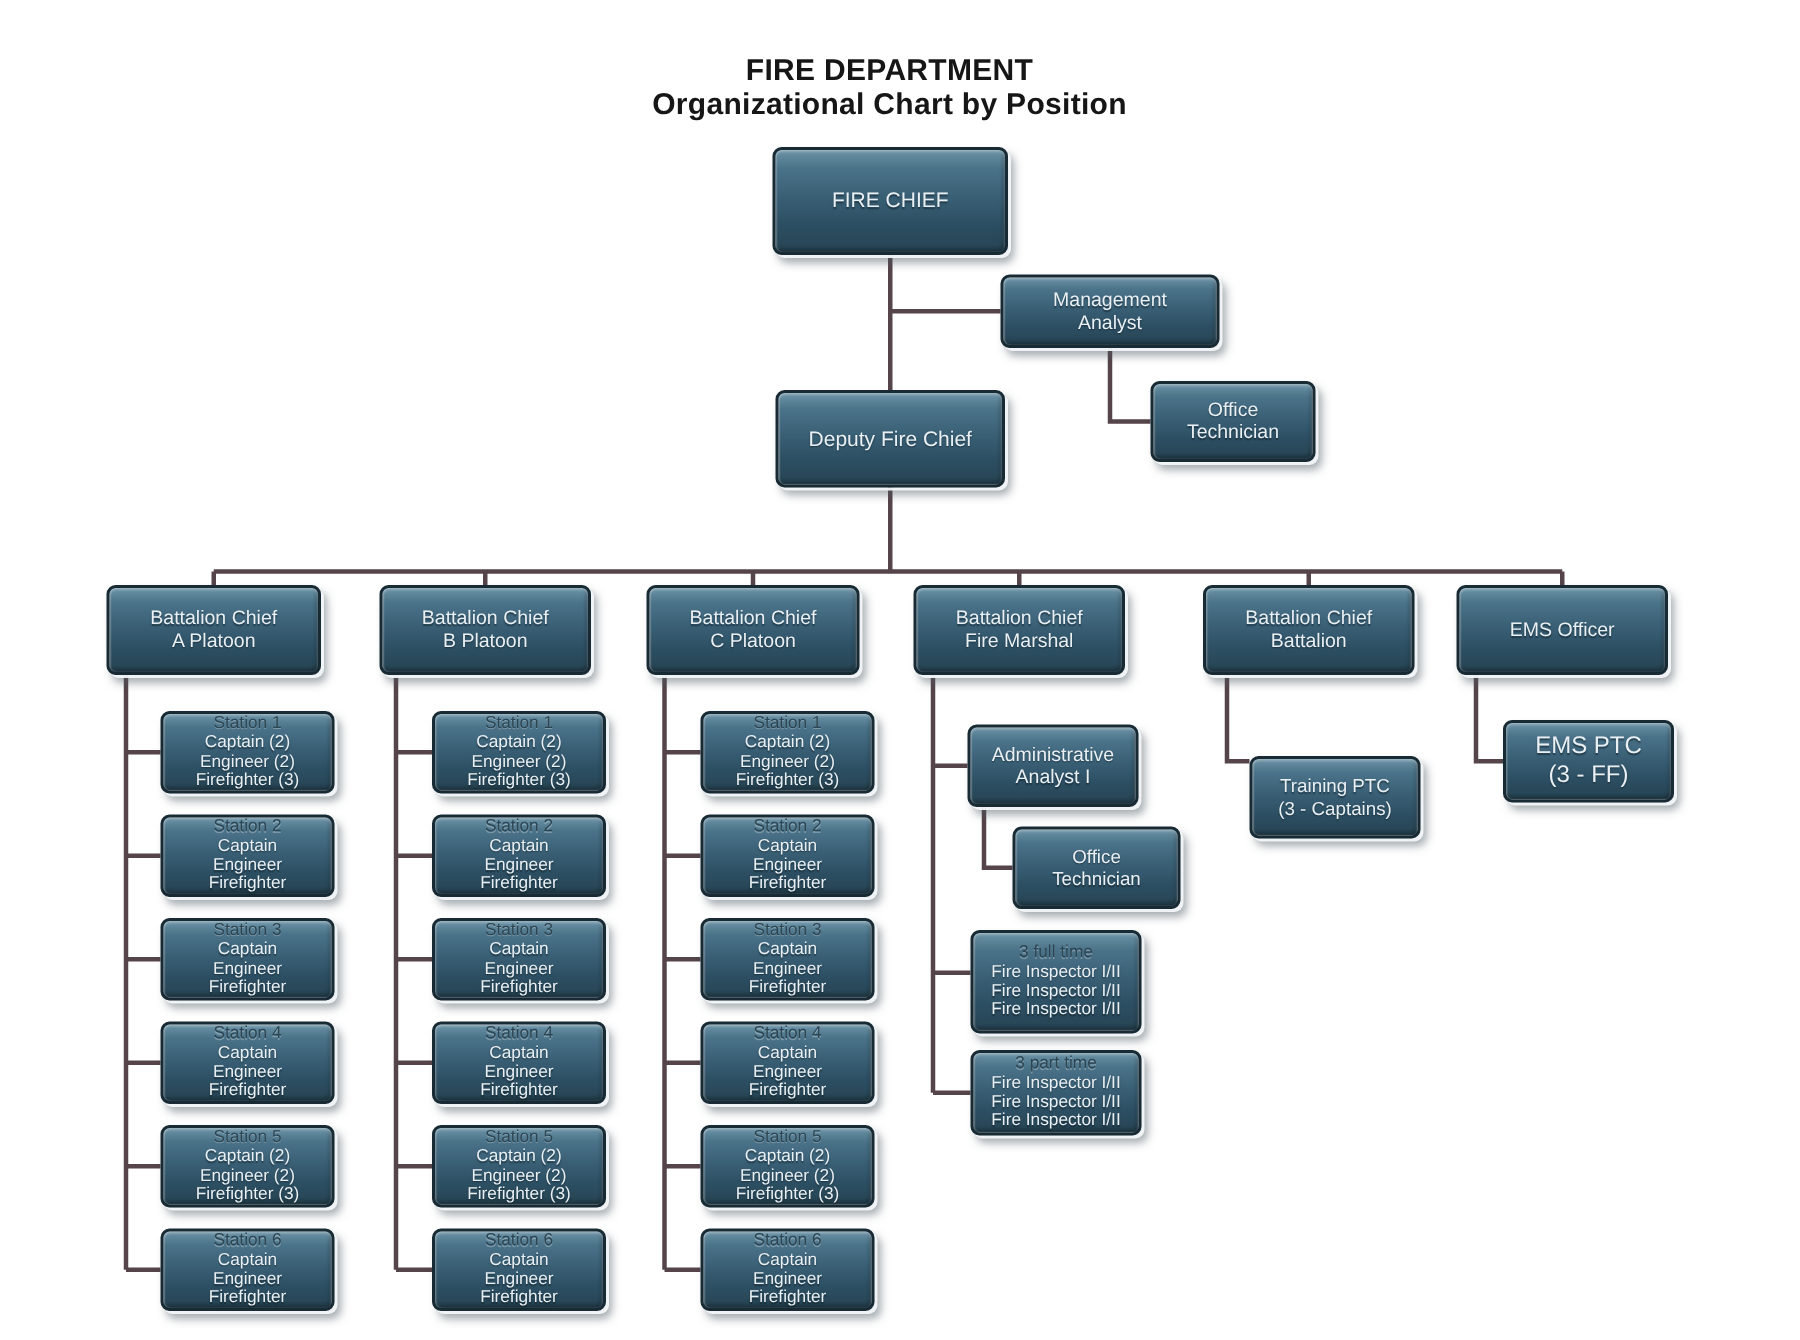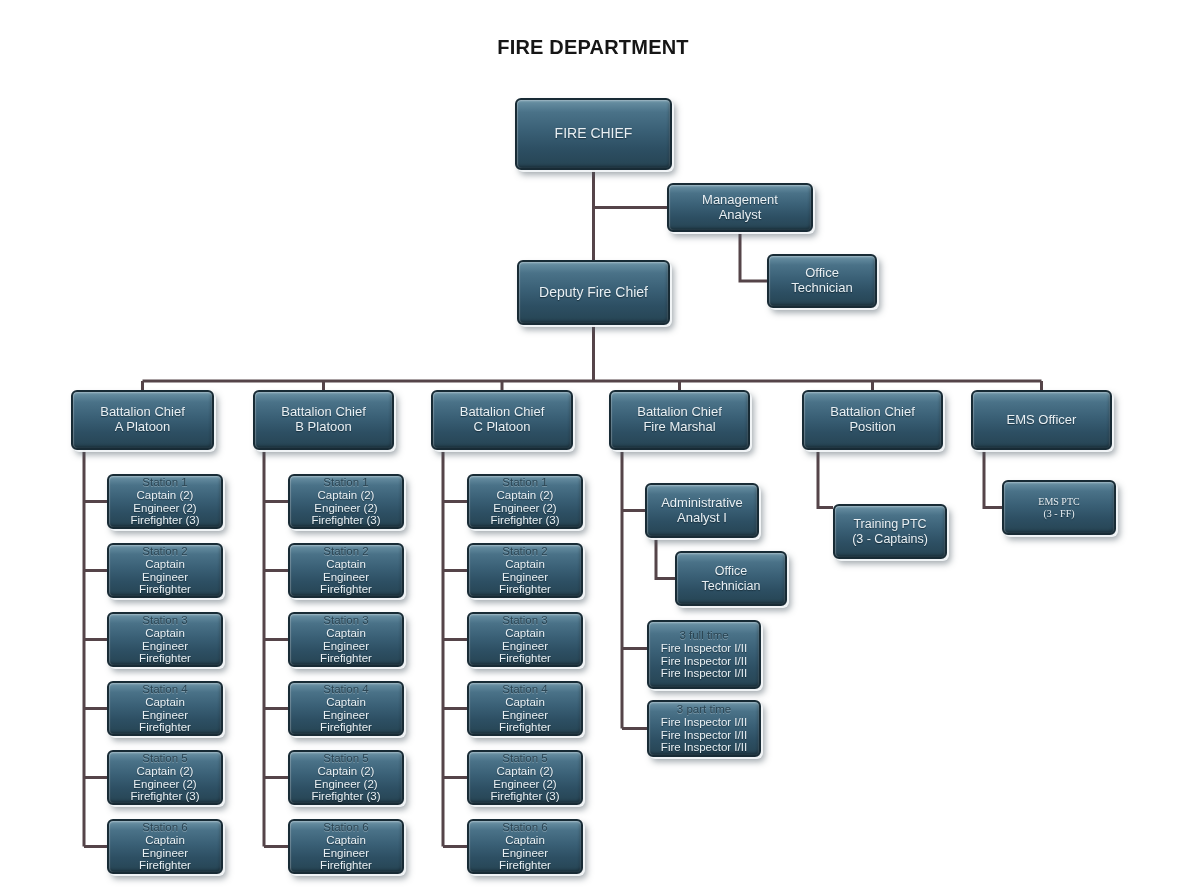--- a/index.html
+++ b/index.html
@@ -73,20 +73,21 @@
       <path d="M443 501.5 H467" fill="none" stroke="#554449" stroke-width="3"></path>
       <path d="M443 570.5 H467" fill="none" stroke="#554449" stroke-width="3"></path>
       <path d="M443 639.5 H467" fill="none" stroke="#554449" stroke-width="3"></path>
       <path d="M443 708.5 H467" fill="none" stroke="#554449" stroke-width="3"></path>
       <path d="M443 777.5 H467" fill="none" stroke="#554449" stroke-width="3"></path>
       <path d="M443 846.5 H467" fill="none" stroke="#554449" stroke-width="3"></path>
     </svg>
 
   <div class="title">
     <div>FIRE DEPARTMENT</div>
+    <div>Organizational Chart by Position</div>
   </div>
 
   <div id="boxes">
       <div class="box" style="left: 515px; top: 98px; width: 157px; height: 72px; font-size: 14px;">
         <span class="line">FIRE CHIEF</span>
       </div>
       <div class="box" style="left: 667px; top: 183px; width: 146px; height: 49px; font-size: 13px;">
         <span class="line">Management</span>
         <span class="line">Analyst</span>
       </div>
@@ -108,21 +109,21 @@
       <div class="box" style="left: 431px; top: 390px; width: 142px; height: 60px; font-size: 13px;">
         <span class="line">Battalion Chief</span>
         <span class="line">C Platoon</span>
       </div>
       <div class="box" style="left: 609px; top: 390px; width: 141px; height: 60px; font-size: 13px;">
         <span class="line">Battalion Chief</span>
         <span class="line">Fire Marshal</span>
       </div>
       <div class="box" style="left: 802px; top: 390px; width: 141px; height: 60px; font-size: 13px;">
         <span class="line">Battalion Chief</span>
-        <span class="line">Position</span>
+        <span class="line">Battalion</span>
       </div>
       <div class="box" style="left: 971px; top: 390px; width: 141px; height: 60px; font-size: 13px;">
         <span class="line">EMS Officer</span>
       </div>
       <div class="box" style="left: 645px; top: 483px; width: 114px; height: 55px; font-size: 13px;">
         <span class="line">Administrative</span>
         <span class="line">Analyst I</span>
       </div>
       <div class="box" style="left: 675px; top: 551px; width: 112px; height: 55px; font-size: 12.5px;">
         <span class="line">Office</span>
@@ -137,21 +138,21 @@
       <div class="box small" style="left: 647px; top: 700px; width: 114px; height: 57px; font-size: 11.5px;">
         <span class="line">3 part time</span>
         <span class="line">Fire Inspector I/II</span>
         <span class="line">Fire Inspector I/II</span>
         <span class="line">Fire Inspector I/II</span>
       </div>
       <div class="box" style="left: 833px; top: 504px; width: 114px; height: 55px; font-size: 12.5px;">
         <span class="line">Training PTC</span>
         <span class="line">(3 - Captains)</span>
       </div>
-      <div class="box" style="left: 1002px; top: 480px; width: 114px; height: 55px; font-size: 10px; font-family: Liberation Serif, serif;">
+      <div class="box" style="left: 1002px; top: 480px; width: 114px; height: 55px; font-size: 16px;">
         <span class="line">EMS PTC</span>
         <span class="line">(3 - FF)</span>
       </div>
       <div class="box small" style="left: 107px; top: 474px; width: 116px; height: 55px; font-size: 11.5px;">
         <span class="line">Station 1</span>
         <span class="line">Captain (2)</span>
         <span class="line">Engineer (2)</span>
         <span class="line">Firefighter (3)</span>
       </div>
       <div class="box small" style="left: 107px; top: 543px; width: 116px; height: 55px; font-size: 11.5px;">

